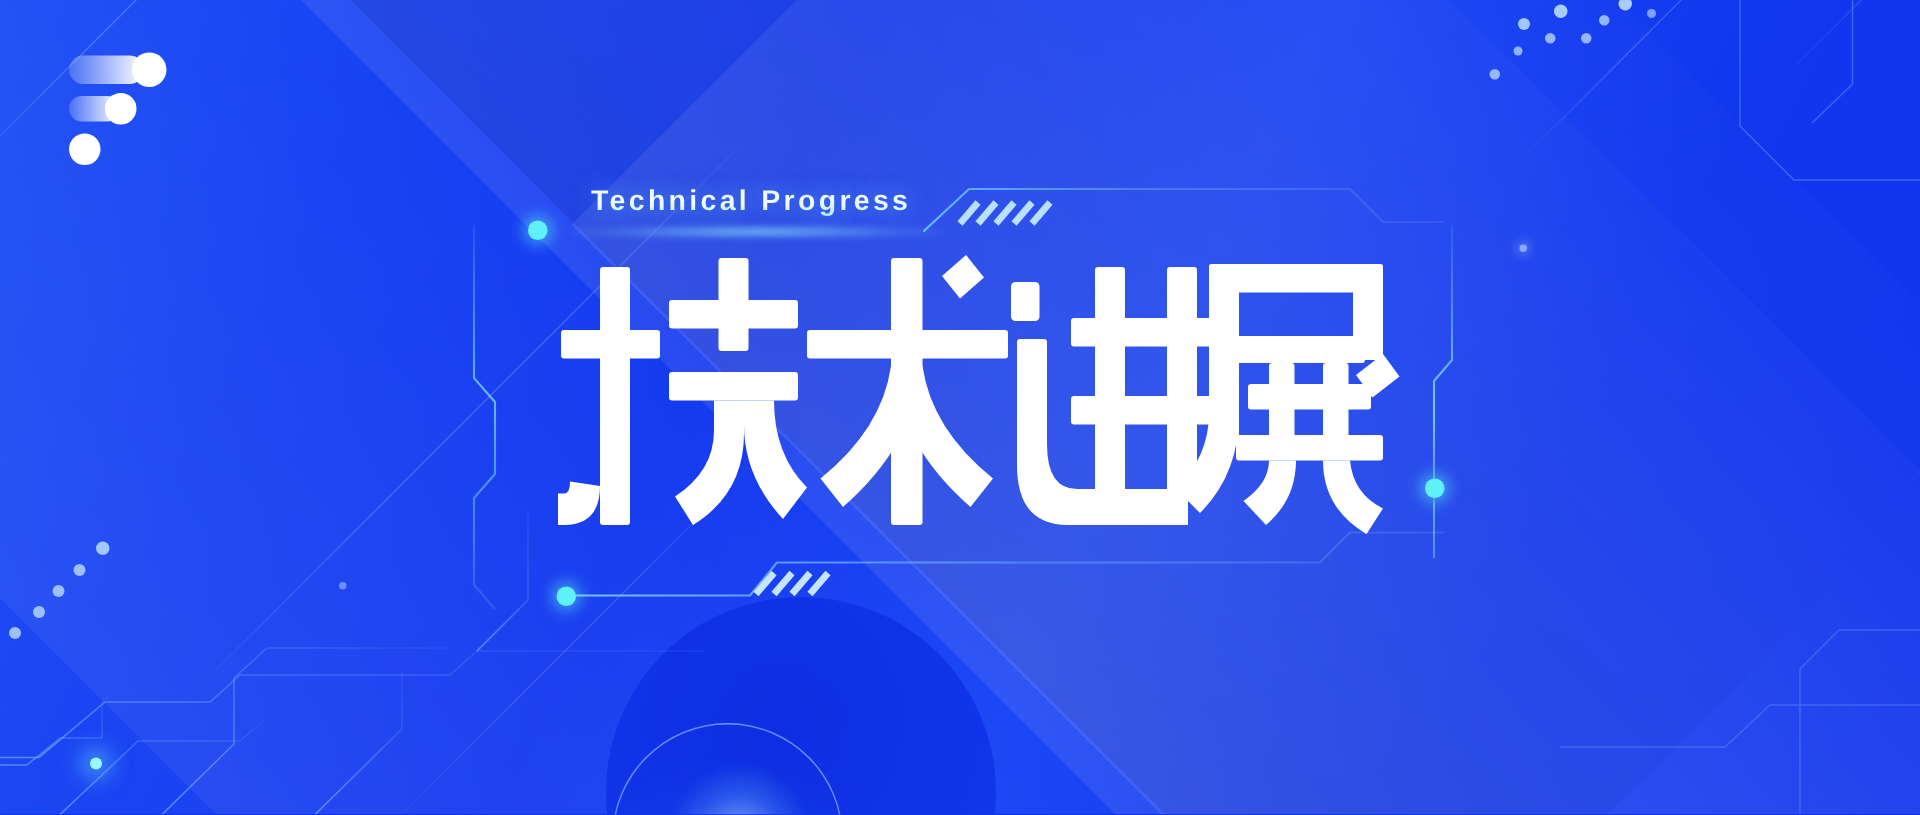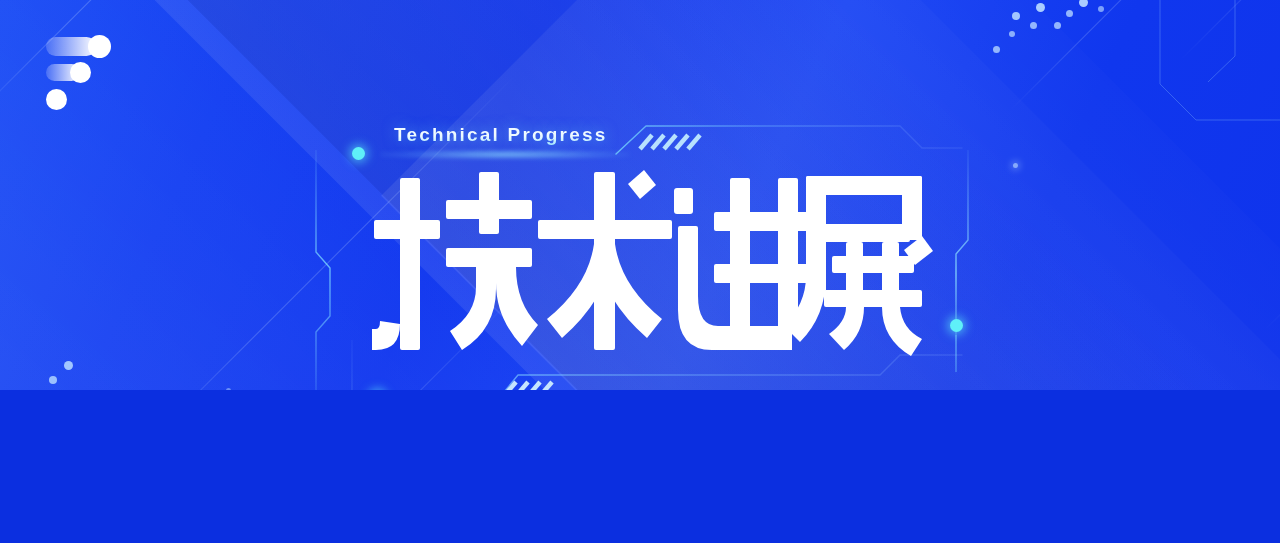--- a/index.html
+++ b/index.html
@@ -6,21 +6,21 @@
     margin: 0;
     padding: 0;
     background: #0b2fe0;
   }
   body {
     font-family: "Liberation Sans", sans-serif;
   }
   #banner {
     position: relative;
     width: 1280px;
-    height: 390px;
+    height: 543px;
     overflow: hidden;
     background: linear-gradient(115deg, #1b4df5 0%, #1540f2 18%, #1238ef 38%, #1a45f4 58%, #1037ee 78%, #0f33ec 100%);
     text-align: right;
   }
 
   
   .bands {
     position: absolute;
     inset: -30%;
     pointer-events: none;

